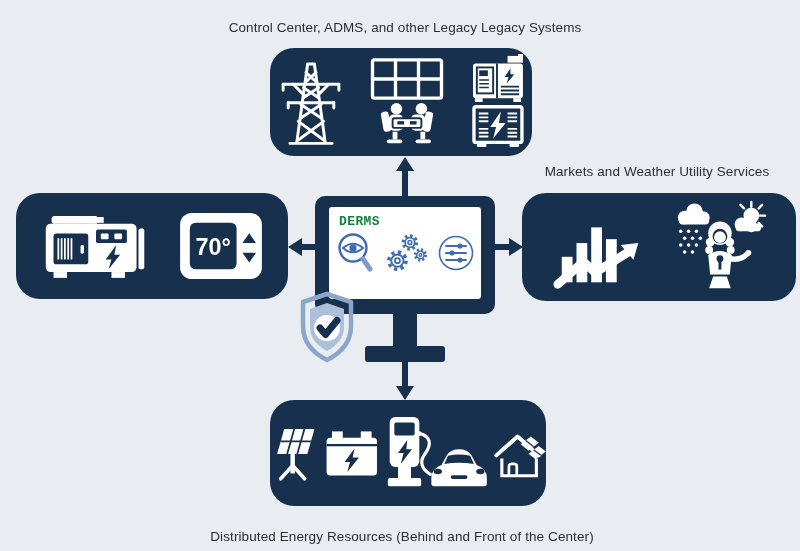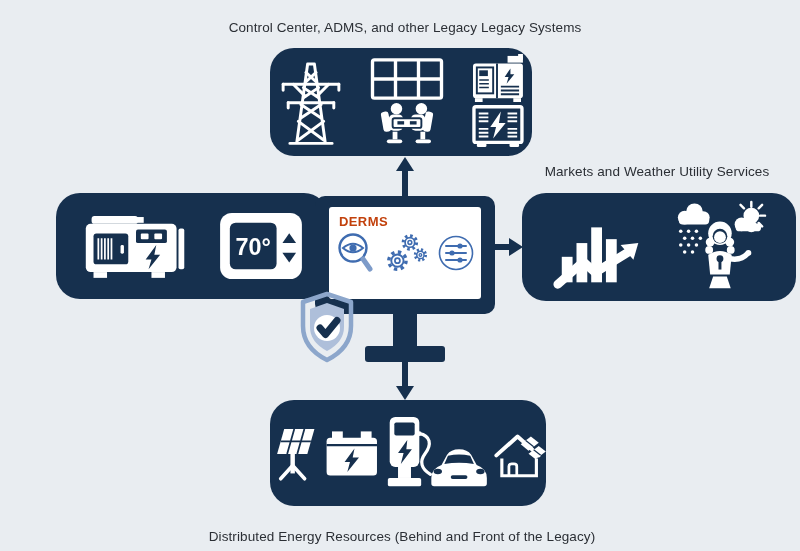--- a/index.html
+++ b/index.html
@@ -22,39 +22,39 @@
   #monitor-frame{
     position:absolute; left:315px; top:196px; width:180px; height:118px;
     background:#16304e; border-radius:10px;
   }
   #monitor-screen{
     position:absolute; left:14px; top:11px; width:152px; height:92px;
     background:#ffffff; border-radius:3px; overflow:hidden;
   }
   #derms-label{
     margin:7px 0 0 10px; font-size:13px; font-weight:700;
-    color:#c2410c; letter-spacing:0.4px;
+    color:#15803d; letter-spacing:0.4px;font-family:Liberation Mono, monospace;
   }
   #screen-icons{
     display:flex; align-items:center; justify-content:center;
     gap:7px; margin-top:1px;
   }
   #monitor-neck{ position:absolute; left:393px; top:313px; width:24px; height:35px; background:#16304e; }
   #monitor-base{ position:absolute; left:365px; top:346px; width:80px; height:16px; background:#16304e; border-radius:3px; }
   #shield{ position:absolute; left:295px; top:290px; z-index:6; }
   .z-top{ z-index:5; }
 </style>
 </head>
 <body>
 
 <div id="canvas">
 
   <div class="label" style="left:405px; top:20px;">Control Center, ADMS, and other Legacy Legacy Systems</div>
   <div class="label" style="left:657px; top:164px;">Markets and Weather Utility Services</div>
-  <div class="label" style="left:402px; top:529px;">Distributed Energy Resources (Behind and Front of the Legacy)</div>
+  <div class="label" style="left:402px; top:529px;">Distributed Energy Resources (Behind and Front of the Center)</div>
 
   <svg class="arrow" style="left:395px; top:157px;" width="20" height="42">
     <rect x="7" y="11" width="6" height="31" fill="#16304e"></rect>
     <polygon points="10,0 1,14 19,14" fill="#16304e"></polygon>
   </svg>
   <svg class="arrow" style="left:395px; top:358px;" width="20" height="42">
     <rect x="7" y="0" width="6" height="31" fill="#16304e"></rect>
     <polygon points="10,42 1,28 19,28" fill="#16304e"></polygon>
   </svg>
   <svg class="arrow" style="left:288px; top:237px;" width="42" height="20">
@@ -118,21 +118,21 @@
         <path d="M14,78 h10 M14,82 h10 M14,86 h10"></path>
         <path d="M44,62 h10 M44,66 h10 M44,70 h10"></path>
         <path d="M44,78 h10 M44,82 h10 M44,86 h10"></path>
       </g>
       <path d="M37,60 L26,76 h6 l-3,12 13,-16 h-7 z" fill="#ffffff"></path>
       <rect x="12" y="93" width="10" height="4" rx="1.5" fill="#ffffff"></rect>
       <rect x="46" y="93" width="10" height="4" rx="1.5" fill="#ffffff"></rect>
     </svg>
   </div>
 
-  <div class="node-box" style="left:16px; top:193px; width:272px; height:106px; gap:26px;margin-left:40px;">
+  <div class="node-box" style="left:16px; top:193px; width:272px; height:106px; gap:26px;">
     <svg width="112" height="84" viewBox="0 0 116 86">
       <rect x="12" y="12" width="48" height="8" rx="3" fill="#ffffff"></rect>
       <rect x="52" y="13" width="14" height="6" fill="#ffffff"></rect>
       <rect x="6" y="20" width="94" height="50" rx="5" fill="#ffffff"></rect>
       <rect x="102" y="25" width="6" height="42" rx="2" fill="#ffffff"></rect>
       <rect x="14" y="30" width="36" height="32" rx="3" fill="#16304e"></rect>
       <g stroke="#ffffff" stroke-width="1.8">
         <path d="M19,35 v22 M22.4,35 v22 M25.8,35 v22 M29.2,35 v22 M32.6,35 v22"></path>
       </g>
       <rect x="42" y="42" width="3.5" height="9" rx="1.5" fill="#ffffff"></rect>

